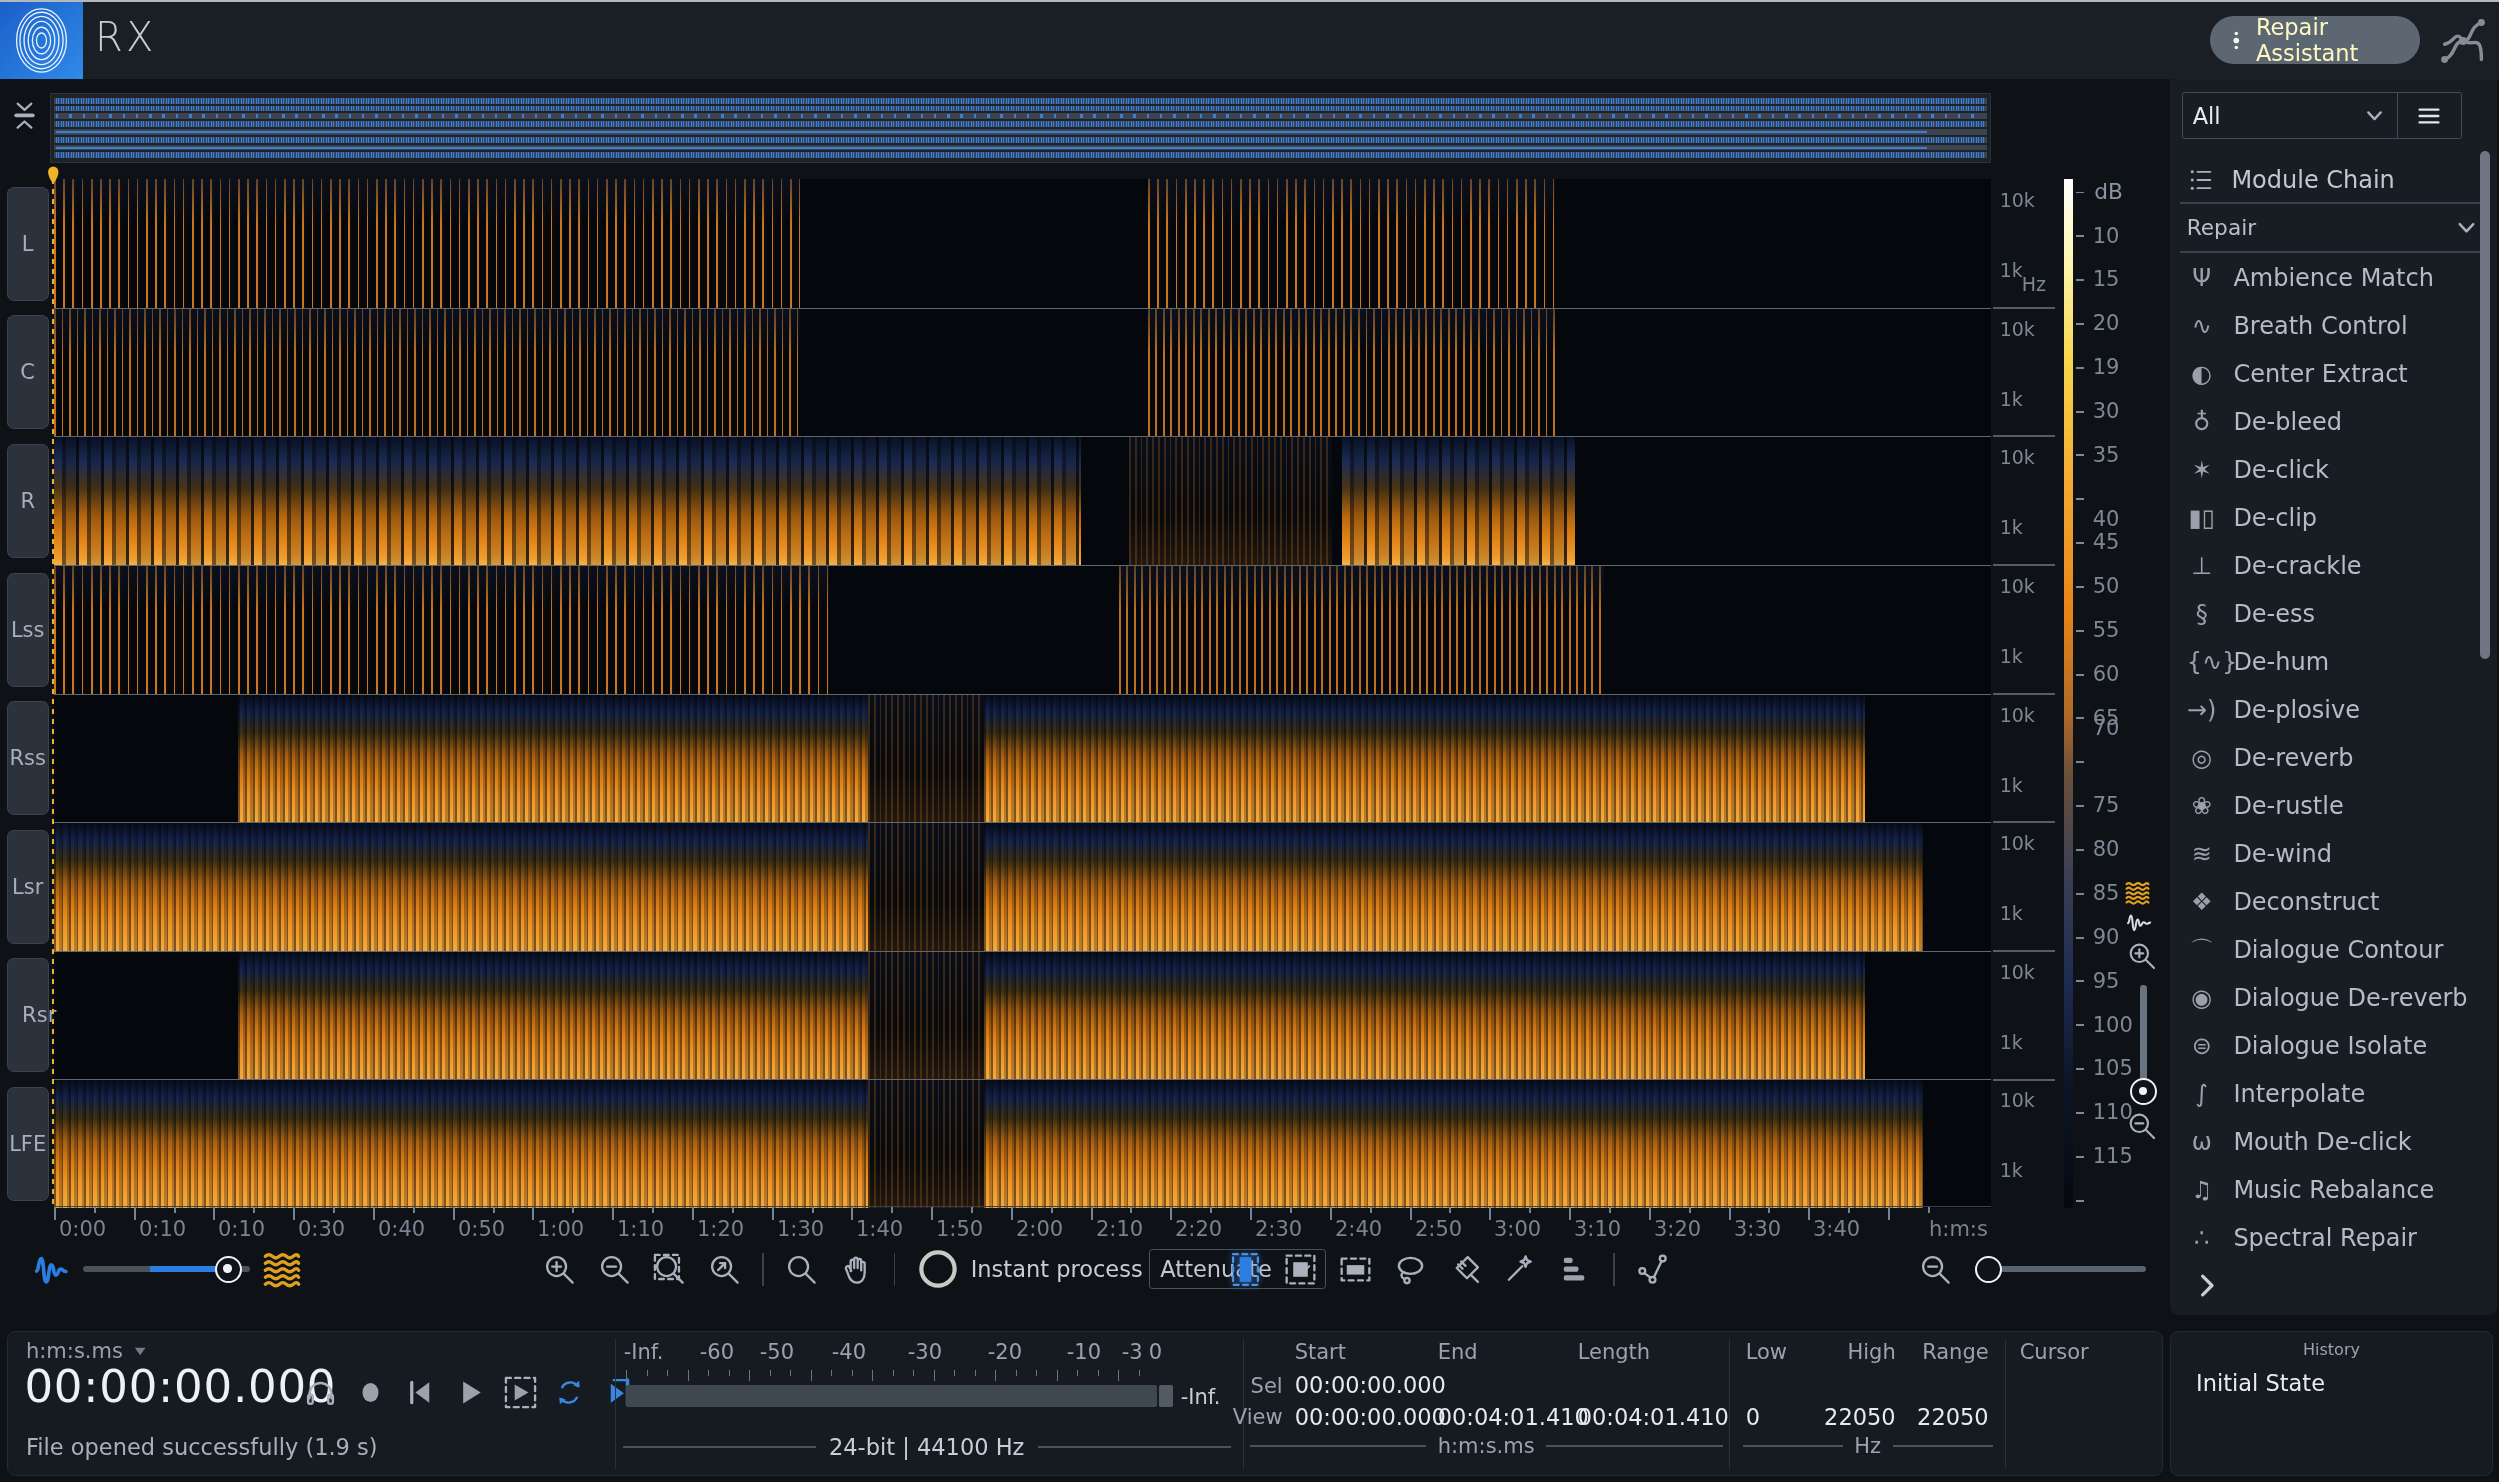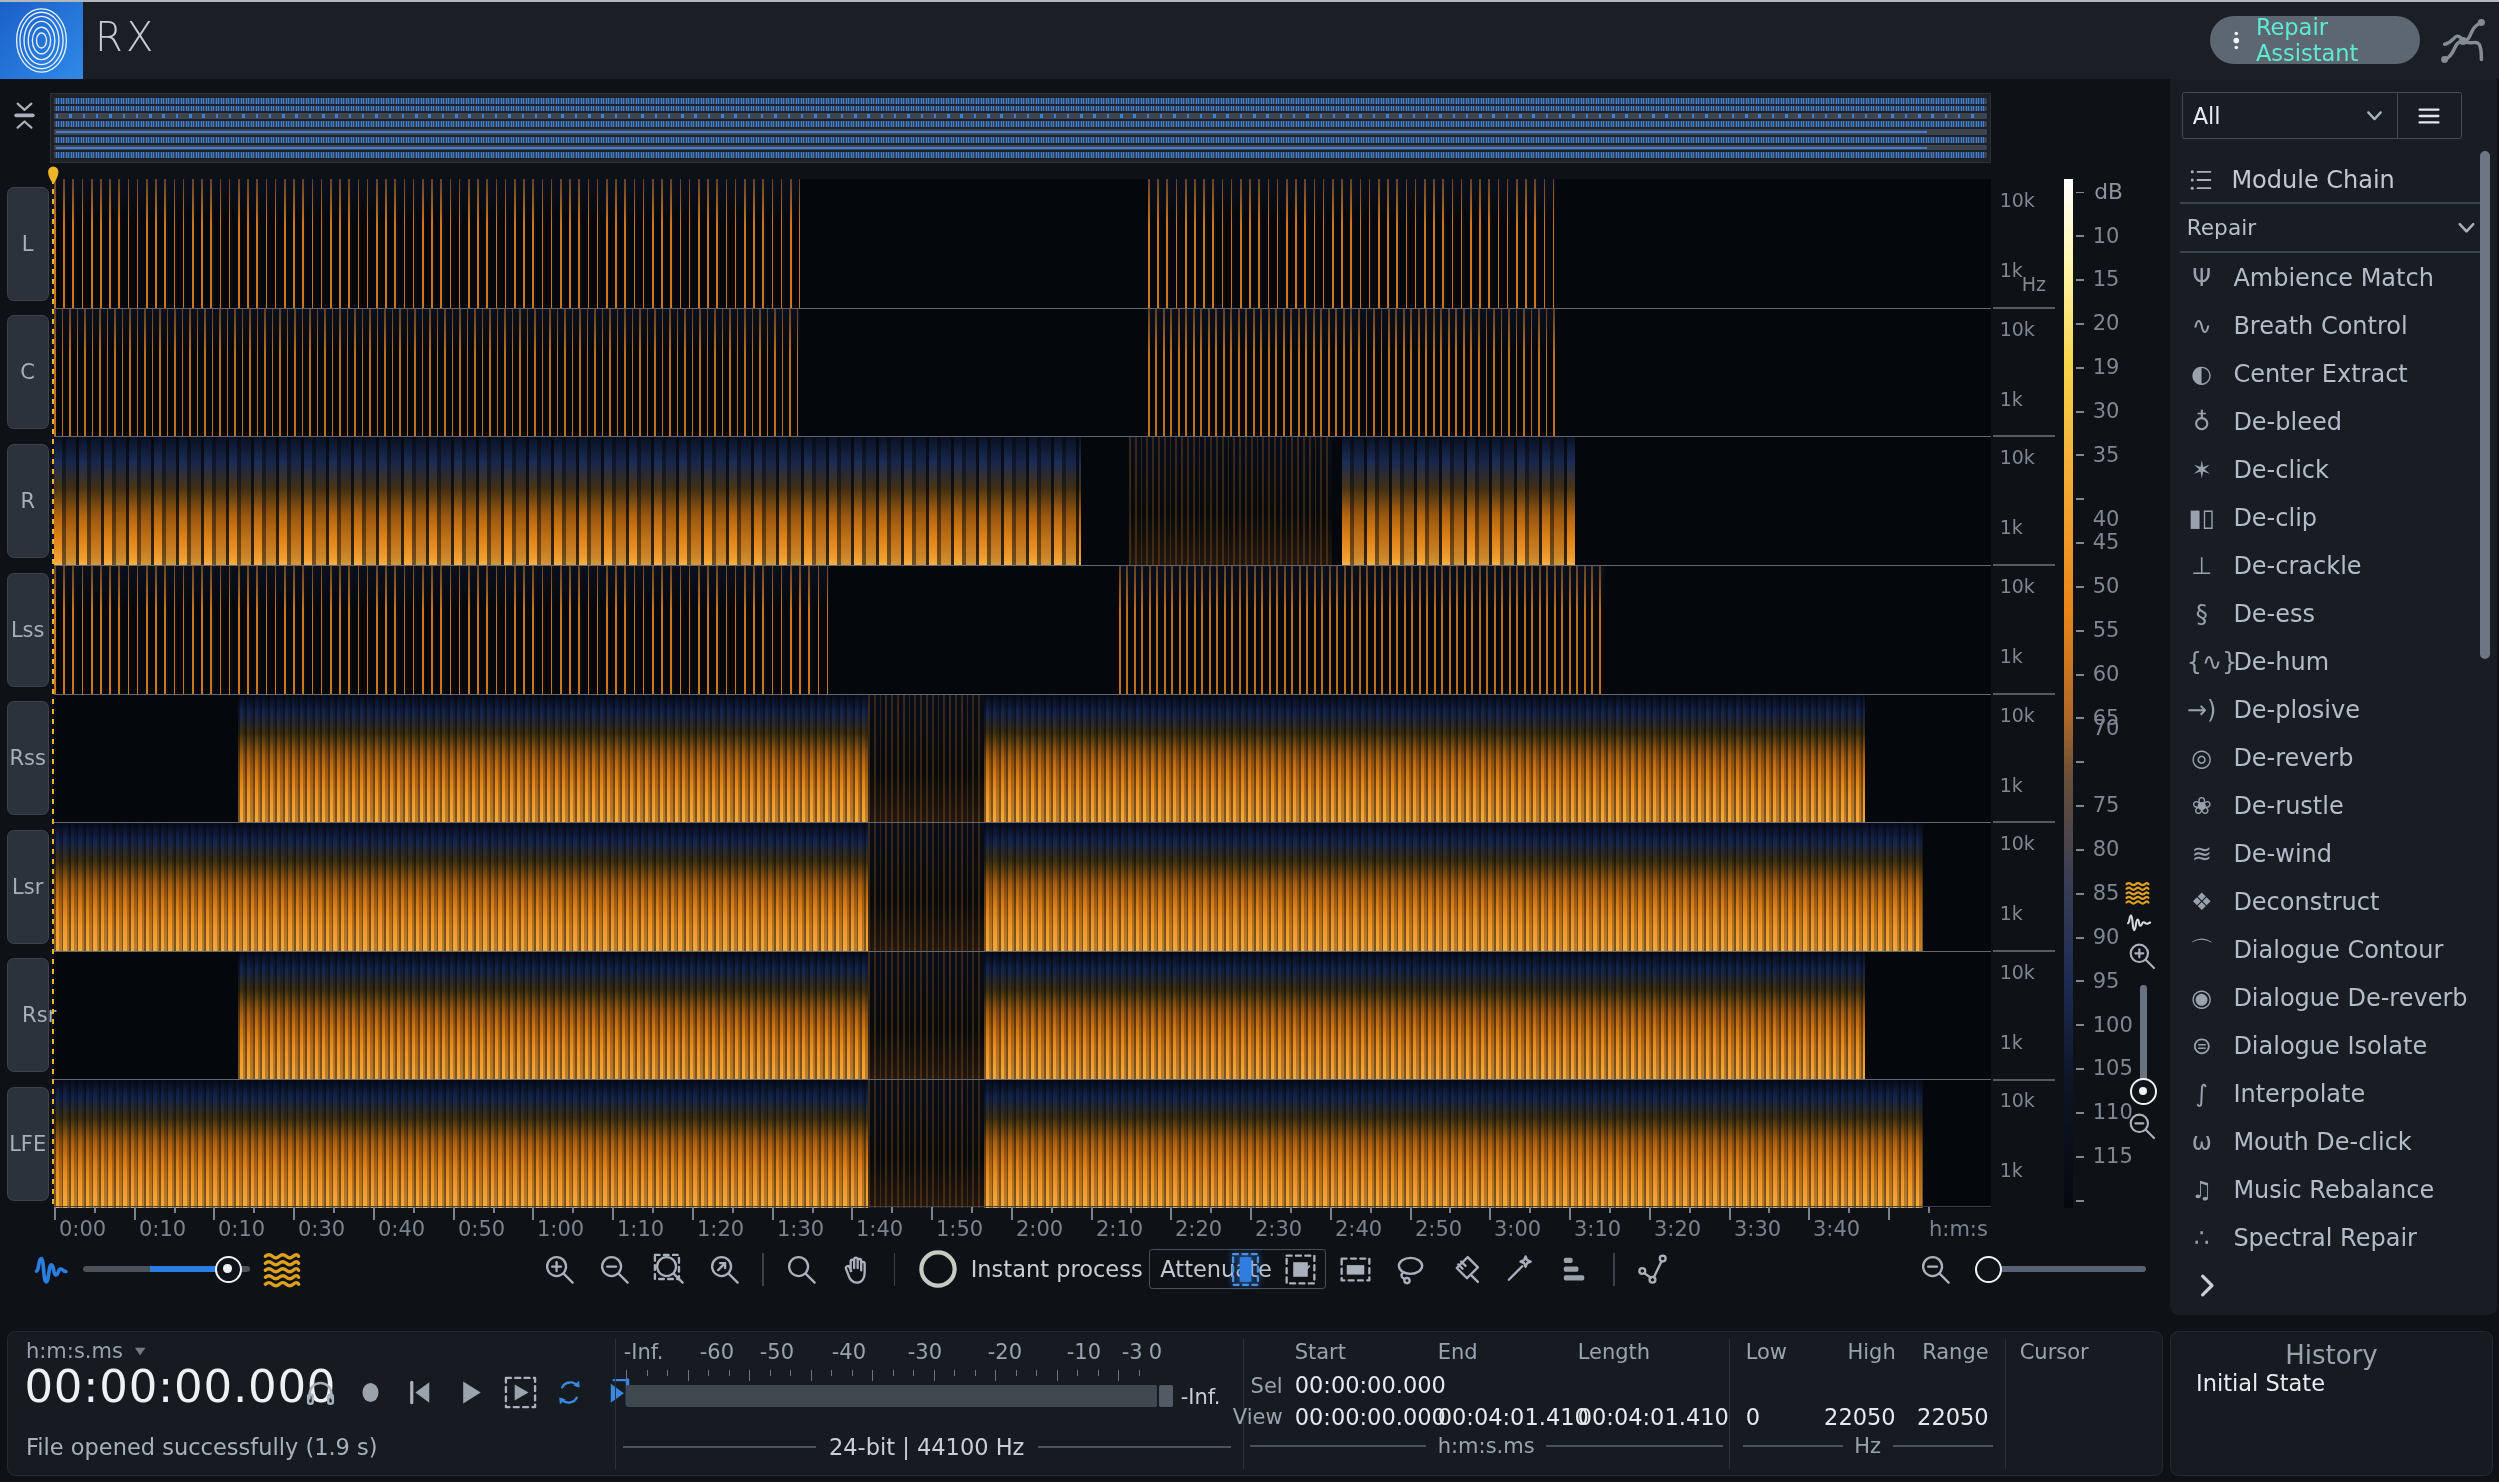--- a/index.html
+++ b/index.html
@@ -7,21 +7,21 @@
   .icon{display:inline-flex;align-items:center;justify-content:center}
   .icon svg{width:100%;height:100%;stroke:#a9b1bc;fill:none;stroke-width:1.6;stroke-linecap:round;stroke-linejoin:round}
 
   
   .topbar{position:absolute;left:0;top:0;width:2500px;height:79px;background:#1a1e25;border-top:2.5px solid #b4b8be;box-sizing:border-box}
   .logo{position:absolute;left:0;top:0;width:83px;height:77px;background:linear-gradient(135deg,#1a5fc8,#2f8ae8)}
   .rx-title{position:absolute;left:95px;top:11.7px;font-size:40px;letter-spacing:3.3px;color:#c6cbd2;font-weight:200}
   .tab{position:absolute;left:182px;top:0;width:589px;height:77px;background:#0f141a;clip-path:polygon(16px 0, 575px 0, 589px 77px, 0 77px);display:flex;align-items:center;gap:13.3px;padding-left:28px;box-sizing:border-box}
   .tab-close{width:25px;height:25px}
   .tab-label{color:#4f9fe0;font-size:22.5px}
-  .ra-pill{position:absolute;left:2210px;top:14px;width:210px;height:48px;border-radius:24px;background:#5d6772;display:flex;align-items:center;gap:8.3px;padding-left:15px;box-sizing:border-box;color:#5eead4;font-size:22.5px}
+  .ra-pill{position:absolute;left:2210px;top:14px;width:210px;height:48px;border-radius:24px;background:#5d6772;display:flex;align-items:center;gap:8.3px;padding-left:15px;box-sizing:border-box;color:#fef9c3;font-size:22.5px}
   .ra-pill .icon{width:25px;height:33px}
   .net-icon{position:absolute;left:2437px;top:13.3px;width:52px;height:52px}
 
   
   .collapse-btn{position:absolute;left:8.3px;top:97px;width:33px;height:38px}
   .overview{position:absolute;left:50px;top:93px;width:1941px;height:70px;background:#1d2229;border:0.8px solid #2c323a;box-sizing:border-box;display:flex;flex-direction:column;justify-content:space-evenly;padding:1.7px 3.3px}
   .ov-row{position:relative;height:5.8px;background:#3d444d;border-radius:0.8px;overflow:hidden}
   .ov-wave{position:absolute;left:1.7px;right:1.7px}
   .ov-dense{top:0;bottom:0;background:repeating-linear-gradient(90deg,#3b7fd9 0 0.8px,rgba(30,70,130,.55) 0.8px 1.7px,rgba(10,20,40,0) 1.7px 2.5px)}
   .ov-blobs{top:15%;height:70%;background:repeating-linear-gradient(90deg,#3b7fd9 0 2.5px,rgba(10,20,40,0) 2.5px 13.3px)}
@@ -114,21 +114,21 @@
   .m-seg{position:absolute;left:1151px;top:53px;width:14px;height:21.7px;background:#525a64;border-radius:1.7px}
   .m-inf{position:absolute;left:1173px;top:53px;font-size:21px;color:#c8ced6}
   .m-format{position:absolute;left:615px;top:102px;width:608px;display:flex;align-items:center;gap:13.3px;font-size:22.5px;color:#c8ced6}
   .hline{flex:1;height:1.7px;background:#4a525c}
 
   .s-head{position:absolute;top:8.3px;font-size:21px;color:#9aa3ad}
   .s-rowlabel{position:absolute;font-size:21px;color:#9aa3ad;text-align:right}
   .s-val{position:absolute;font-size:22.5px;color:#e6e9ed}
   .s-unit{position:absolute;top:102px;display:flex;align-items:center;gap:11.7px;font-size:21px;color:#9aa3ad}
 
-  .h-title{position:absolute;left:0;top:8.3px;width:100%;text-align:center;font-size:26px;color:#9aa3ad}
+  .h-title{position:absolute;left:0;top:8.3px;width:100%;text-align:center;font-size:16px;color:#9aa3ad}
   .h-item{position:absolute;left:25px;top:38px;font-size:22.5px;color:#e8ebef}
 </style>
 </head>
 <body>
 
 <div class="topbar">
   <div class="logo">
     <svg viewBox="0 0 100 92" width="83" height="77">
       <g fill="none" stroke="#ffffff" stroke-opacity="0.9" stroke-width="1.6">
         <ellipse cx="50" cy="46" rx="6" ry="9"></ellipse>

